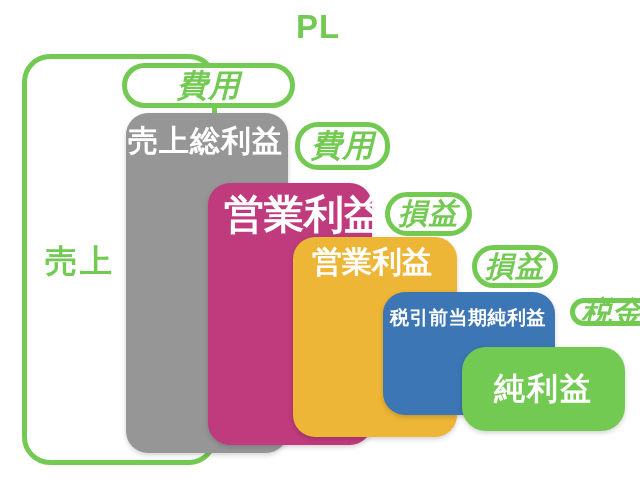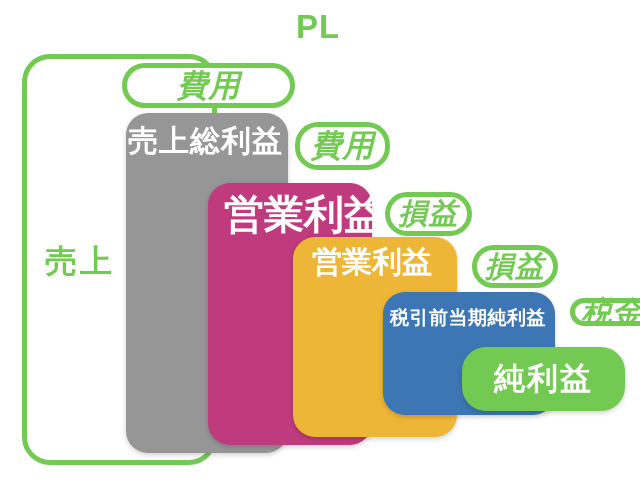--- a/index.html
+++ b/index.html
@@ -17,21 +17,21 @@
   .bar{position:absolute;border-radius:22px;box-shadow:0 2px 5px rgba(0,0,0,.18);}
   .bar-label{display:block;color:var(--c-text_on_bar);line-height:1.05;white-space:nowrap;}
   #bar-gross{left:126px;top:113px;width:162px;height:340px;background:var(--c-gray);z-index:2;}
   #bar-gross .bar-label{padding:12px 0 0 2px;font-size:30px;letter-spacing:1px;}
   #bar-operating{left:208px;top:183px;width:164px;height:262px;background:var(--c-magenta);z-index:3;}
   #bar-operating .bar-label{padding:10px 0 0 16px;font-size:40px;}
   #bar-ordinary{left:293px;top:237px;width:164px;height:200px;background:var(--c-yellow);z-index:4;}
   #bar-ordinary .bar-label{padding:9px 0 0 19px;font-size:30px;}
   #bar-pretax{left:383px;top:292px;width:172px;height:123px;background:var(--c-blue);z-index:5;}
   #bar-pretax .bar-label{padding:16px 0 0 7px;font-size:19px;letter-spacing:.5px;}
-  #box-net{left:462px;top:347px;width:163px;height:64px;background:var(--c-green);z-index:6;
+  #box-net{left:462px;top:347px;width:163px;height:84px;background:var(--c-green);z-index:6;
     display:flex;align-items:center;justify-content:center;border-radius:24px;}
   #box-net .bar-label{padding:0;font-size:31px;letter-spacing:2px;}
   .badge{position:absolute;background:#fff;border:5px solid var(--c-green);color:var(--c-green);
     box-sizing:border-box;border-radius:23px;display:flex;align-items:center;justify-content:center;
     z-index:7;letter-spacing:1px;white-space:nowrap;font-style:italic;}
   #badge-expense-top{left:122px;top:63px;width:173px;height:45px;font-size:31px;}
   #badge-expense-gross{left:295px;top:122px;width:95px;height:48px;font-size:31px;}
   #badge-pl-operating{left:385px;top:192px;width:87px;height:44px;font-size:29px;}
   #badge-pl-ordinary{left:472px;top:245px;width:86px;height:43px;font-size:29px;}
   #badge-tax{left:570px;top:298px;width:85px;height:28px;font-size:30px;}

